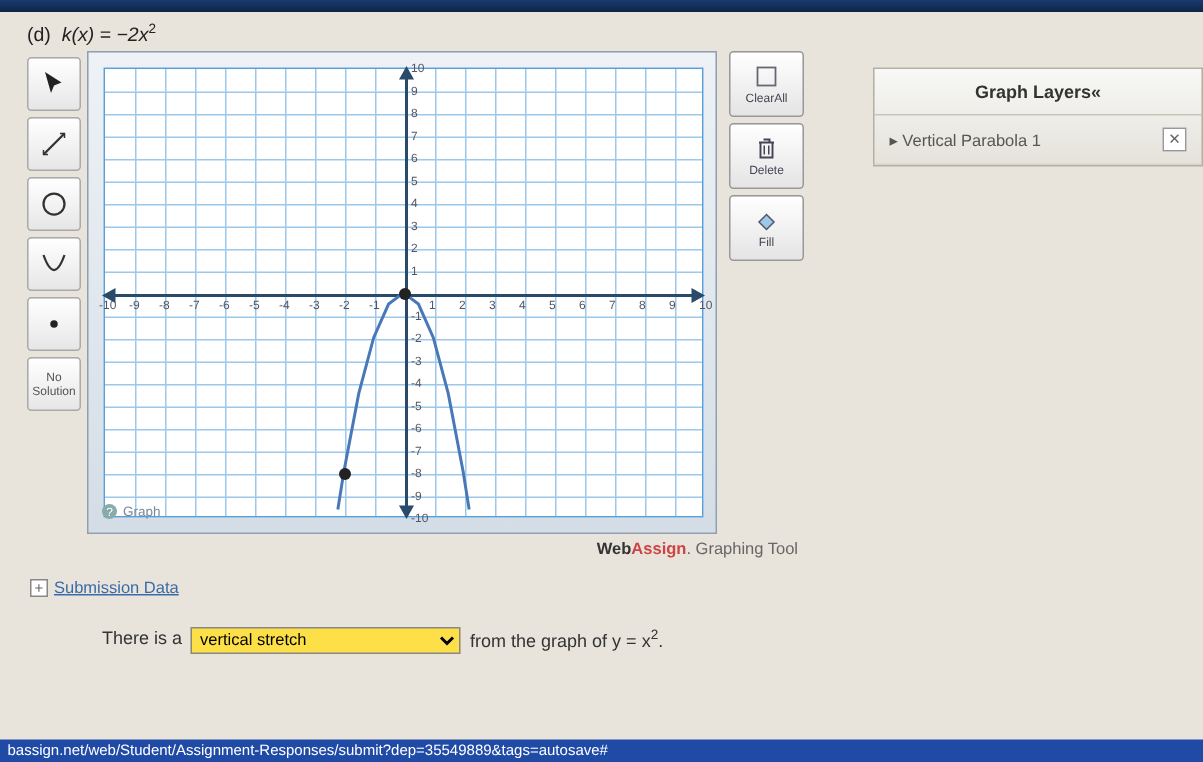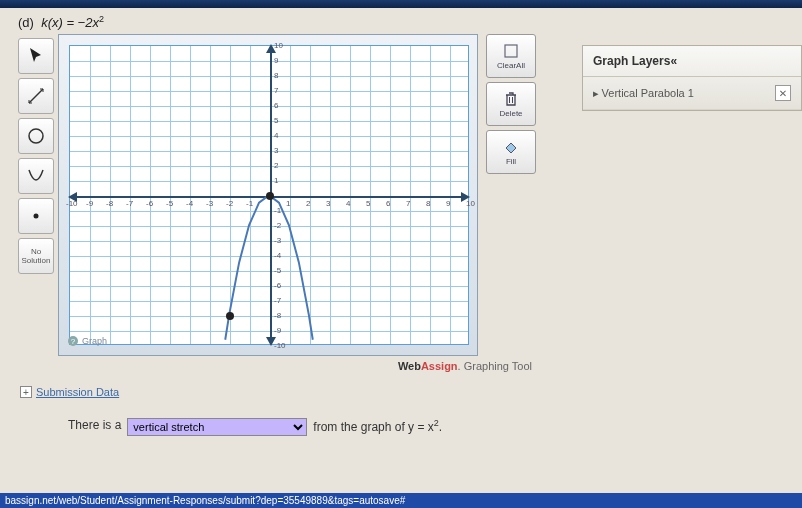--- a/index.html
+++ b/index.html
@@ -18,31 +18,31 @@
 .gl{position:absolute;background:#9cc8ea}
 .axis{position:absolute;background:#2a4a6a}
 .tick{position:absolute;font-size:8px;color:#556}
 .parab{position:absolute;inset:0}
 .pt{position:absolute;width:8px;height:8px;background:#222;border-radius:50%;transform:translate(-50%,-50%)}
 .arrowhead{position:absolute;width:0;height:0}
 .rightcol{display:flex;flex-direction:column;gap:4px;margin-left:4px}
 .rbtn{width:50px;height:44px;background:linear-gradient(#fff,#e4e4e4);border:1px solid #999;border-radius:3px;display:flex;flex-direction:column;align-items:center;justify-content:center;font-size:8px;color:#445;cursor:pointer;gap:2px}
 .rbtn svg{width:16px;height:16px}
 .layers{position:absolute;right:0;top:45px;background:linear-gradient(#f8f8f6,#e4e2da);border:1px solid #b4b0a4;width:220px}
-.layhead{padding:8px 10px;font-size:12px;font-weight:bold;color:#333;display:flex;justify-content:flex-start;align-items:center;border-bottom:1px solid #c8c4b8}
+.layhead{padding:8px 10px;font-size:12px;font-weight:bold;color:#333;display:flex;justify-content:center;align-items:center;border-bottom:1px solid #c8c4b8}
 .layitem{padding:8px 10px;font-size:11px;color:#555;display:flex;align-items:center;justify-content:space-between;border-bottom:1px solid #d8d4c8}
 .closex{width:16px;height:16px;border:1px solid #999;background:#fff;font-size:10px;display:flex;align-items:center;justify-content:center;cursor:pointer;color:#666}
 .brand{text-align:right;font-size:11px;color:#666;margin-top:4px;padding-right:6px}
 .brand b{color:#333}.brand .a{color:#c44}
 .helpicon{position:absolute;bottom:8px;left:8px;font-size:9px;color:#7a8a9a;display:flex;align-items:center;gap:3px;cursor:pointer}
 .subdata{margin:14px 0 0 2px;font-size:11px;display:flex;align-items:center;gap:4px}
 .subdata a{color:#3a6aa8;text-decoration:underline;cursor:pointer}
 .plusbox{width:12px;height:12px;border:1px solid #888;display:inline-flex;align-items:center;justify-content:center;font-size:10px;color:#666;background:#fff}
 .answer{margin:20px 0 0 50px;font-size:12px;color:#333;display:flex;gap:6px}
-.answer select{font-size:11px;padding:1px;border:1px solid #888;background:#c4b5fd;width:180px}
+.answer select{font-size:11px;padding:1px;border:1px solid #888;background:#fde047;width:180px}
 .answer sup{font-size:9px}
 .needhelp{position:absolute;bottom:16px;left:0;font-size:12px;color:#b85028;display:flex;align-items:center;gap:8px}
 .readit{background:linear-gradient(#fdfdfb,#e8e4d8);border:1px solid #b0a890;padding:3px 14px;font-size:11px;color:#444;cursor:pointer}
 .urlbar{position:absolute;bottom:0;left:0;right:0;background:#1f4aa6;color:#fff;font-size:10px;padding:2px 5px;white-space:nowrap;overflow:hidden}
 </style>
 </head>
 <body>
 
 <div class="topbar"></div>
 <div class="content">

